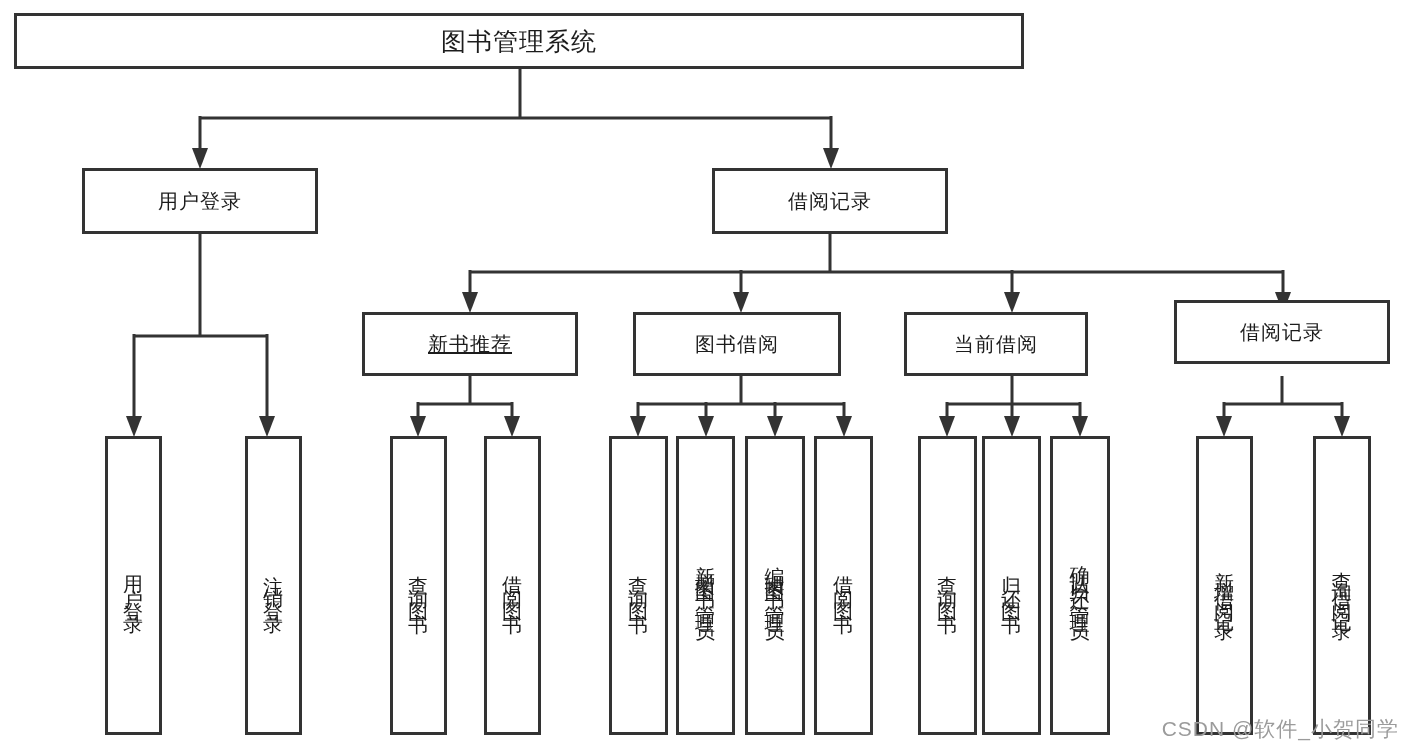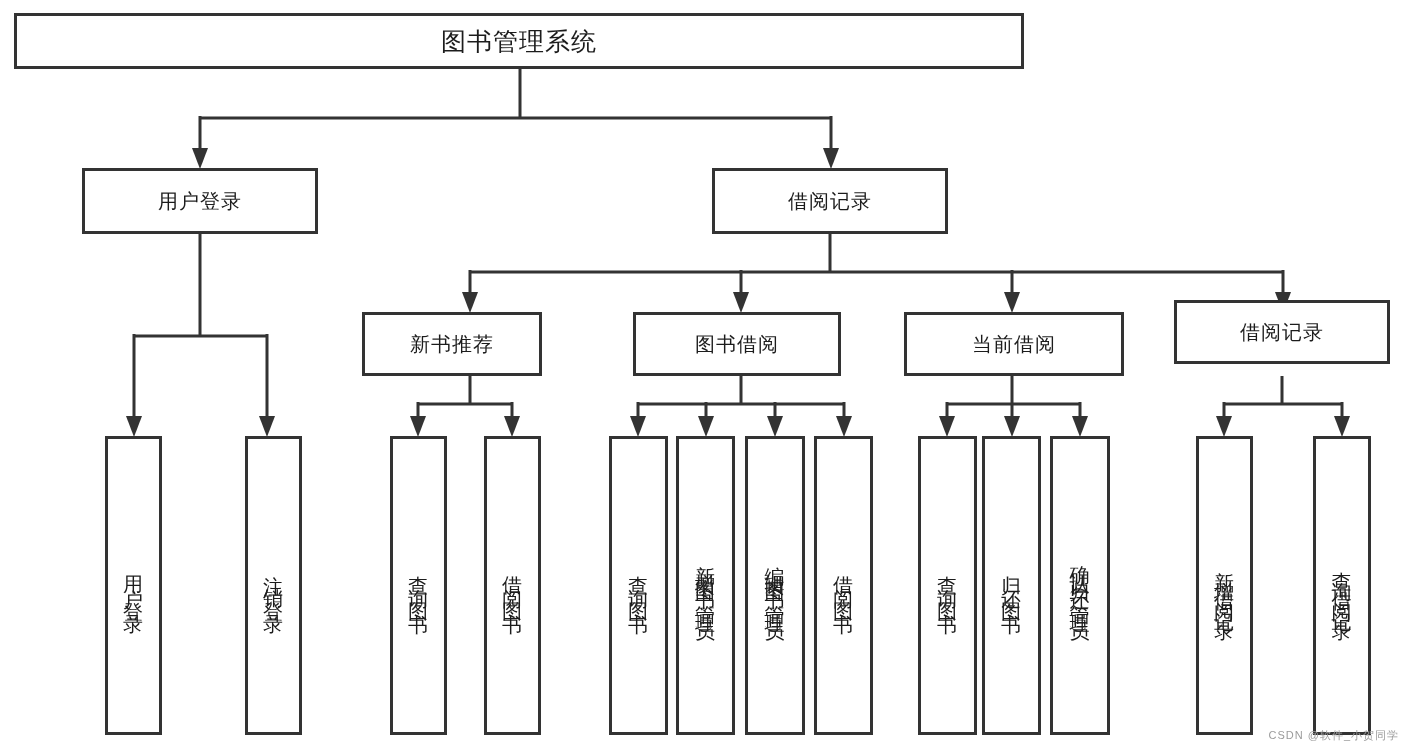--- a/index.html
+++ b/index.html
@@ -57,21 +57,21 @@
   .vbox .vtext.long {
     letter-spacing: 10px;
   }
   .vbox .vtext.xlong {
     letter-spacing: 8px;
   }
   .watermark {
     position: absolute;
     right: 6px;
     bottom: 4px;
-    font-size: 11px;
+    font-size: 21px;
     letter-spacing: 1px;
     color: #9b9b9b;
   }
 </style>
 </head>
 <body>
 
 <div class="stage">
 
   <svg class="connectors" viewBox="0 0 1405 747" xmlns="http://www.w3.org/2000/svg">
@@ -115,23 +115,23 @@
       <polygon points="1216,416 1232,416 1224,437"></polygon>
       <polygon points="1334,416 1350,416 1342,437"></polygon>
     </g>
   </svg>
 
   <div class="node hbox root">图书管理系统</div>
 
   <div class="node hbox" style="left:82px; top:168px; width:236px; height:66px;">用户登录</div>
   <div class="node hbox" style="left:712px; top:168px; width:236px; height:66px;">借阅记录</div>
 
-  <div class="node hbox" style="left:362px; top:312px; width:180px; height:64px;">新书推荐</div>
+  <div class="node hbox" style="left:362px; top:312px; width:216px; height:64px;text-decoration:underline;">新书推荐</div>
   <div class="node hbox" style="left:633px; top:312px; width:208px; height:64px;">图书借阅</div>
-  <div class="node hbox" style="left:904px; top:312px; width:220px; height:64px;">当前借阅</div>
+  <div class="node hbox" style="left:904px; top:312px; width:184px; height:64px;">当前借阅</div>
   <div class="node hbox" style="left:1174px; top:300px; width:216px; height:64px;">借阅记录</div>
 
   <div class="node vbox" style="left:105px;">
     <span class="vtext">用户登录</span>
   </div>
   <div class="node vbox" style="left:245px;">
     <span class="vtext">注销登录</span>
   </div>
 
   <div class="node vbox" style="left:390px;">

